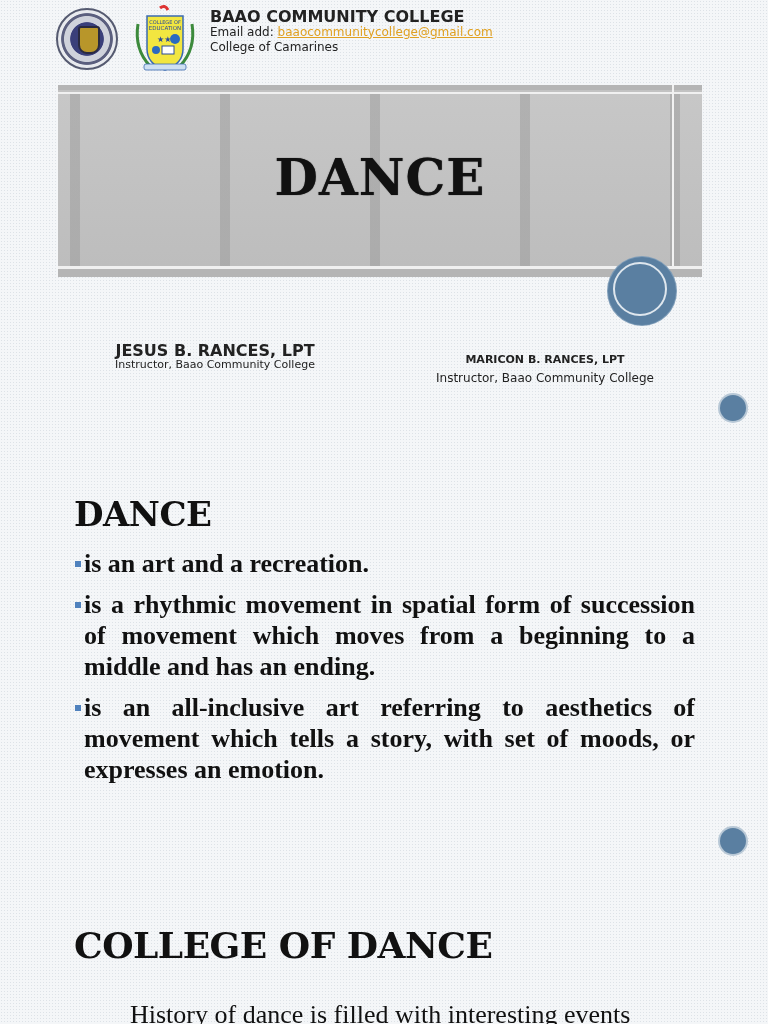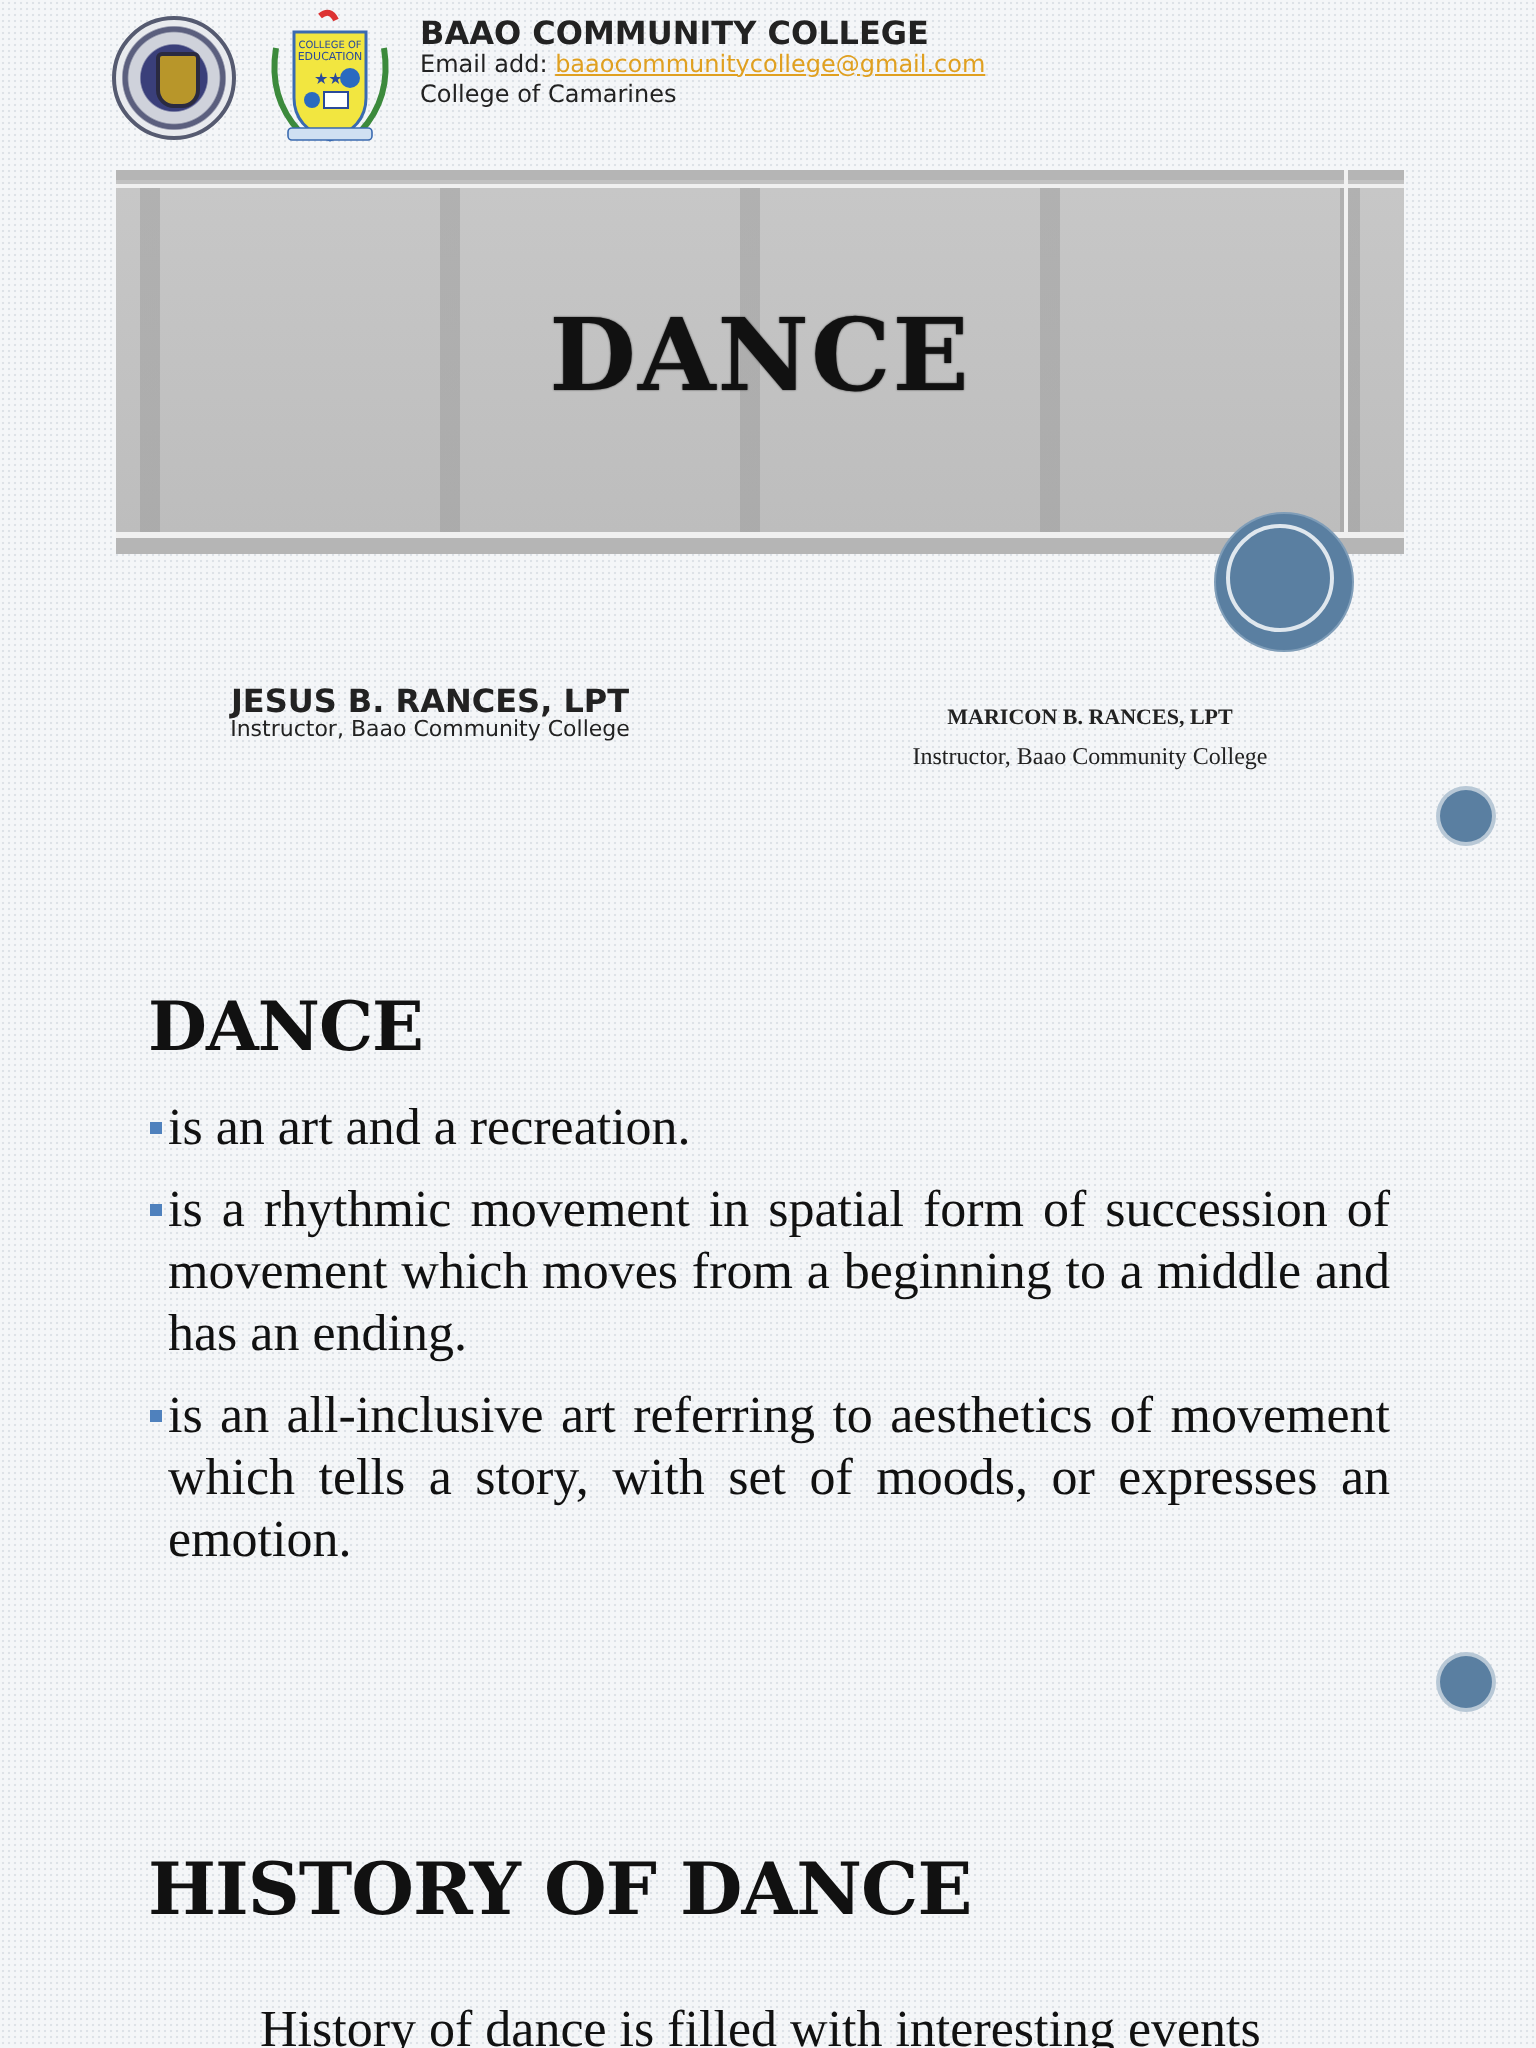--- a/index.html
+++ b/index.html
@@ -38,32 +38,32 @@
     letter-spacing:1px; text-shadow:0 0 1px #333; }
   .big-circle { left:608px; top:257px; width:68px; height:68px; border-radius:50%;
     background:#5a7fa1; box-shadow:0 0 0 1px #7f9db8; }
   .big-circle .ring { position:absolute; left:5px; top:5px; width:54px; height:54px; border-radius:50%;
     border:2px solid #dfe7ee; box-sizing:border-box; }
   
   .author { text-align:center; color:#222; }
   .author-name { font-weight:bold; font-size:16px; }
   .author-role { font-size:11px; }
   .a1 { left:110px; top:344px; width:210px; line-height:14px; }
-  .a2 { left:430px; top:350px; width:230px; line-height:19px;font-family:Liberation Serif, serif; }
+  .a2 { left:430px; top:350px; width:230px; line-height:19px; }
   .a2 .author-name { font-size:11px; }
   .a2 .author-role { font-size:12px; }
   
   .dot { width:26px; height:26px; border-radius:50%; background:#5a7fa1;
     box-shadow:0 0 0 2px #b8c8d6; }
   .dot1 { left:720px; top:395px; }
   .dot2 { left:720px; top:828px; }
   
   .h2 { font-family:"DejaVu Serif", serif; font-weight:bold; color:#111; font-size:34px; letter-spacing:-0.5px; }
   .s2-title { left:74px; top:494px; }
-  .bullets { left:74px; top:548px; width:621px; font-family:"Liberation Serif", serif; font-size:26px; color:#111; line-height:31px; }
+  .bullets { left:74px; top:548px; width:621px; font-family:"Liberation Serif", serif; font-size:26px; color:#111; line-height:31px;font-weight:bold; }
   .bullet { position:relative; padding-left:10px; text-align:justify; margin-bottom:10px; }
   .bullet .sq { position:absolute; left:1px; top:13px; width:6px; height:6px; background:#4f81bd; }
   .bullet .txt { display:block; padding-left:0; }
   
   .s3-title { left:74px; top:924px; font-size:36px; }
   .s3-body { left:130px; top:1000px; font-family:"Liberation Serif", serif; font-size:26px; color:#111; white-space:nowrap; }
 </style>
 </head>
 <body>
 
@@ -124,14 +124,14 @@
       <span class="txt">is a rhythmic movement in spatial form of succession of movement which moves from a beginning to a middle and has an ending.</span>
     </div>
   <div class="bullet">
       <span class="sq"></span>
       <span class="txt">is an all-inclusive art referring to aesthetics of movement which tells a story, with set of moods, or expresses an emotion.</span>
     </div>
 </div>
 
 <div class="abs dot dot2"></div>
 
-<div class="abs h2 s3-title">HISTORY OF DANCE</div>
+<div class="abs h2 s3-title">COLLEGE OF DANCE</div>
 <div class="abs s3-body">History of dance is filled with interesting events</div>
 
 </body></html>

